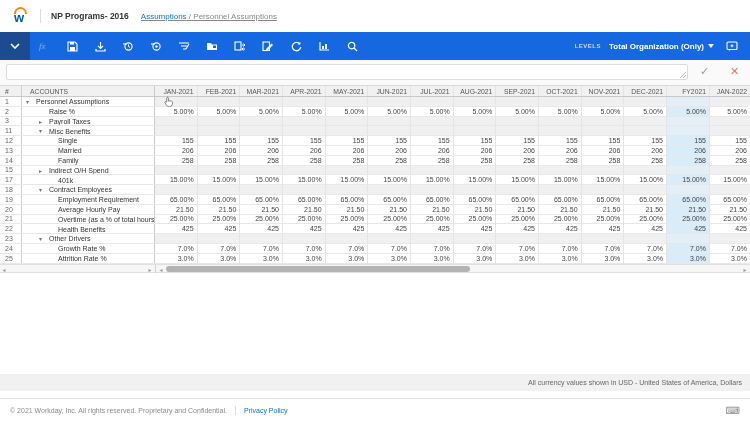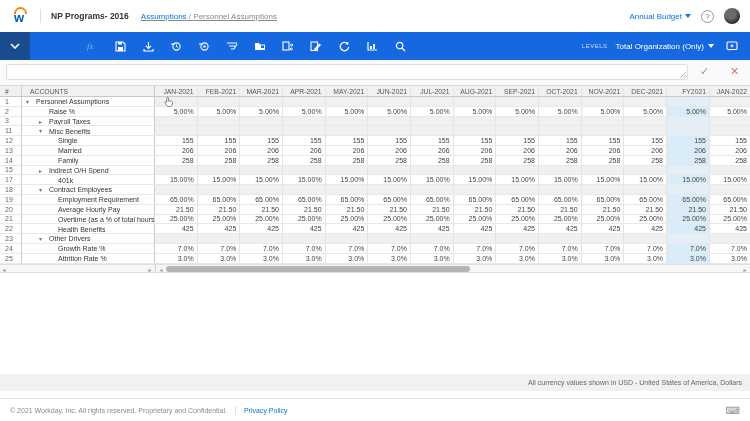--- a/index.html
+++ b/index.html
@@ -22,25 +22,25 @@
   #version-picker { font-size:8px; color:#0875e1; display:flex; align-items:center; gap:3px; cursor:pointer; }
   .caret-down-blue { width:0; height:0; border-left:3px solid transparent; border-right:3px solid transparent; border-top:4px solid #0875e1; }
   #help-btn { width:13px; height:13px; border:1px solid #9a9a9a; border-radius:50%; color:#777;
               font-size:8px; display:flex; align-items:center; justify-content:center; }
   #avatar { width:16px; height:16px; border-radius:50%; background:radial-gradient(circle at 40% 35%, #6b6b6b 0 35%, #2e2e2e 70%); }
 
   
   #bluebar { position:absolute; left:0; top:32px; width:750px; height:28px; background:#1568df;
              display:flex; align-items:center; }
   #collapse-box { width:30px; height:28px; background:#1b4c8f; display:flex; align-items:center; justify-content:center; }
-  .tb-icons { display:flex; align-items:center; gap:0;padding-left:48px; }
+  .tb-icons { display:flex; align-items:center; gap:0; }
   .tb-btn { width:28px; height:28px; display:flex; align-items:center; justify-content:center; cursor:pointer; }
   .tb-btn svg { display:block; }
   .tb-btn.dim { opacity:.45; }
-  #bluebar-right { margin-left:auto; display:flex; align-items:center; gap:8px; margin-right:8px; }
+  #bluebar-right { margin-left:auto; display:flex; align-items:center; gap:8px; margin-right:8px;font-weight:bold; }
   #levels-label { font-size:6px; color:rgba(255,255,255,.75); letter-spacing:.5px; }
   #levels-value { font-size:8px; color:#fff; display:flex; align-items:center; gap:4px; cursor:pointer; }
   .caret-down-white { width:0; height:0; border-left:3px solid transparent; border-right:3px solid transparent; border-top:4px solid #fff; }
 
   
   #formula-strip { position:absolute; left:0; top:60px; width:750px; height:25px; background:#fafafa; }
   #formula-input { position:absolute; left:6px; top:4px; width:682px; height:16px; background:#fff;
                    border:1px solid #ddd; border-radius:2px; }
   #resize-grip { position:absolute; right:1px; bottom:1px; width:6px; height:6px; }
   #confirm-btn { position:absolute; left:700px; top:5px; font-size:11px; color:#8fa08f; cursor:pointer; }
@@ -99,28 +99,20 @@
       <span class="arc"></span>
       <span class="w">w</span>
     </div>
     <div class="tdiv"></div>
     <span id="doc-title">NP Programs- 2016</span>
     <span id="breadcrumb">
       <span class="link">Assumptions</span>
       <span>/</span>
       <span>Personnel Assumptions</span>
     </span>
-    <div id="topbar-right">
-      <span id="version-picker">
-        <span>Annual Budget</span>
-        <span class="caret-down-blue"></span>
-      </span>
-      <div id="help-btn">?</div>
-      <div id="avatar"></div>
-    </div>
   </div>
 
   <div id="bluebar">
     <div id="collapse-box" class="tb-btn">
       <svg width="10" height="6" viewBox="0 0 10 6">
           <polyline points="1,1 5,5 9,1" fill="none" stroke="#fff" stroke-width="1.6"></polyline>
         </svg>
     </div>
     <div class="tb-icons">
       <div class="tb-btn dim">

